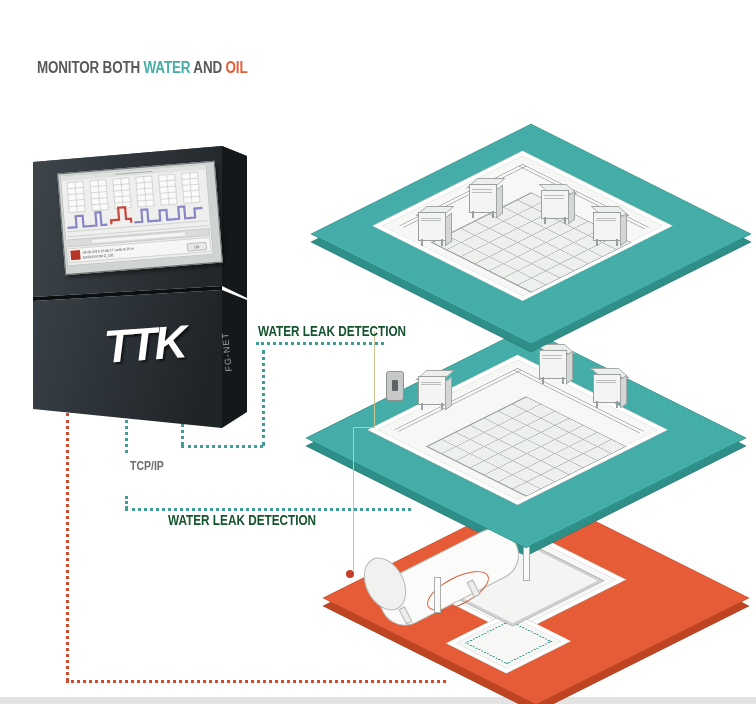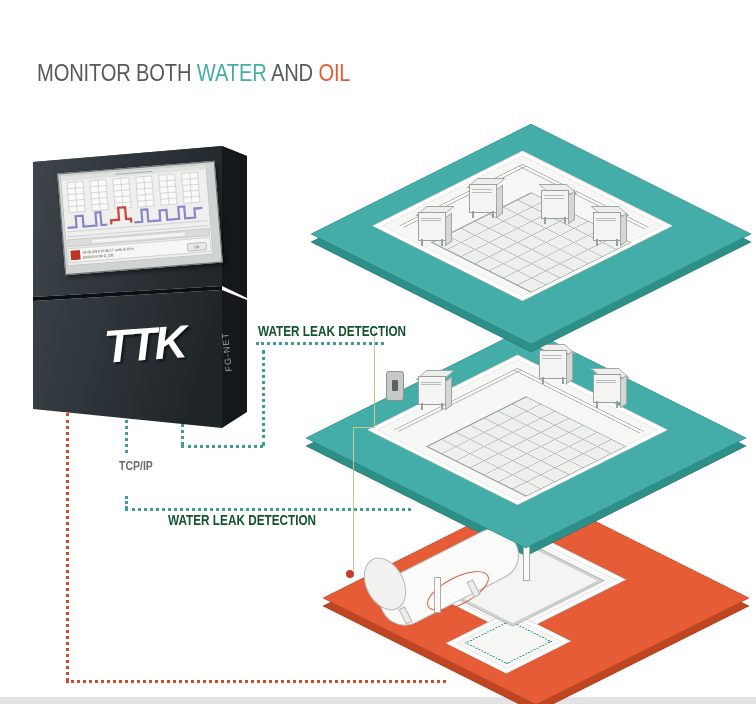--- a/index.html
+++ b/index.html
@@ -3,21 +3,21 @@
 <meta charset="utf-8">
 <style>
   html,body{margin:0;padding:0;background:#fff;}
   .canvas{position:relative;width:756px;height:704px;background:#ffffff;overflow:hidden;
           font-family:"Liberation Sans", sans-serif;}
   .cond{display:inline-block;transform:scaleX(.84);transform-origin:0 50%;white-space:nowrap;}
   .abs{position:absolute;}
 
   
   .title{left:36px;top:8px;font-size:38px;font-weight:800;color:#58595b;letter-spacing:-1px;z-index:40;}
-  .sub{font-size:24px;font-weight:400;color:#58595b;letter-spacing:-.2px;z-index:40;}
+  .sub{font-size:16px;font-weight:700;color:#58595b;letter-spacing:-.2px;z-index:40;}
   .sub .w{color:#45ada7;} .sub .o{color:#e55c36;}
 
   
   .vdots{width:0;border-left:3px dotted;z-index:20;}
   .hdots{height:0;border-top:3px dotted;z-index:20;}
   .teal-d{border-color:#3f9d97;}
   .red-d{border-color:#cf4a2e;}
   .circ-label{font-size:14px;font-weight:800;letter-spacing:0;z-index:25;}
   .lab-teal{color:#14532d;} .lab-orange{color:#e55c36;}
   .gray-label{font-size:12.5px;font-weight:700;color:#6b6c6e;z-index:25;}
@@ -188,21 +188,21 @@
   <div class="abs hdots teal-d" style="left:256px;top:342px;width:128px;"></div>
   <div class="abs vdots teal-d" style="left:262px;top:350px;height:96px;"></div>
   <div class="abs hdots teal-d" style="left:181px;top:445px;width:82px;"></div>
   <div class="abs vdots teal-d" style="left:181px;top:424px;height:21px;"></div>
 
   <div class="abs vdots teal-d" style="left:125px;top:420px;height:33px;"></div>
   <div class="abs vdots teal-d" style="left:125px;top:496px;height:13px;"></div>
   <div class="abs hdots teal-d" style="left:125px;top:508px;width:286px;"></div>
   <div class="abs circ-label lab-teal" style="left:168px;top:512px;"><span class="cond">WATER LEAK DETECTION</span></div>
 
-  <div class="abs gray-label" style="left:119px;top:459px;"><span class="cond">TCP/IP</span></div>
+  <div class="abs gray-label" style="left:130px;top:459px;"><span class="cond">TCP/IP</span></div>
 
   <div class="abs vdots red-d" style="left:66px;top:413px;height:268px;"></div>
   <div class="abs hdots red-d" style="left:66px;top:680px;width:380px;"></div>
 
   <svg class="face" viewBox="0 0 756 704">
     <defs>
       <linearGradient id="gUp" x1="0" y1="0" x2="1" y2="0.2">
         <stop offset="0" stop-color="#3e464c"></stop>
           <stop offset="1" stop-color="#23282c"></stop>
       </linearGradient>

